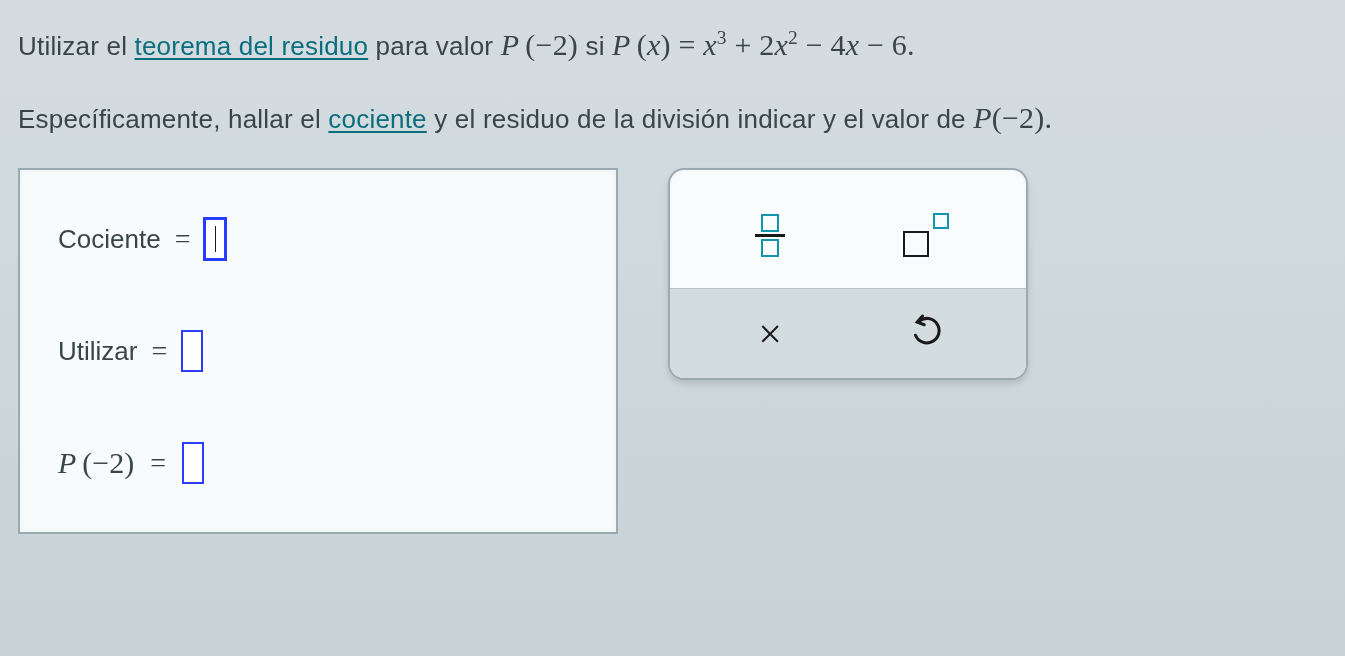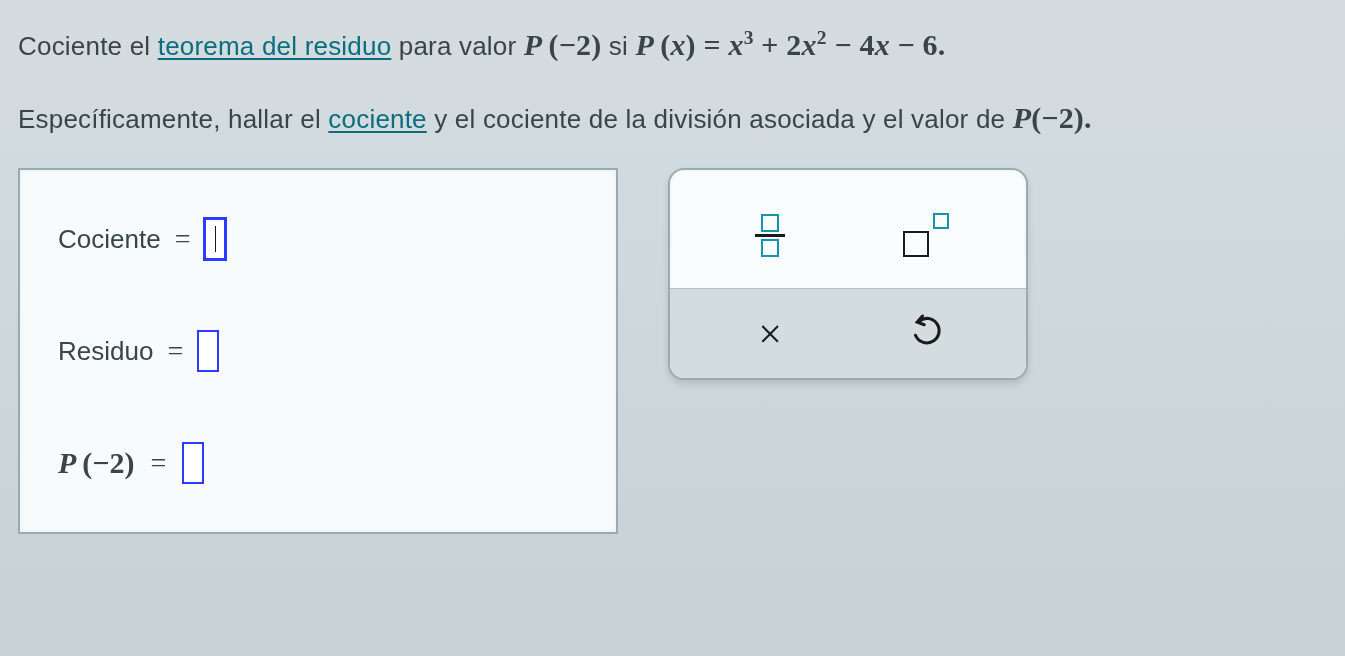--- a/index.html
+++ b/index.html
@@ -17,21 +17,21 @@
     margin-bottom: 28px;
     line-height: 1.5;
     letter-spacing: 0.2px;
   }
   .link {
     color: #0b6e7e;
     text-decoration: underline;
     text-underline-offset: 3px;
   }
   .math-i { font-style: italic; font-family: "Times New Roman", serif; font-size: 30px; }
-  .math   { font-family: "Times New Roman", serif; font-size: 30px; font-weight: bold; }
+  .math   { font-family: "Times New Roman", serif; font-size: 30px; }
   sup.exp { font-size: 0.65em; vertical-align: super; font-family: "Times New Roman", serif; }
 
   .panels {
     display: flex;
     gap: 50px;
     align-items: flex-start;
     margin-top: 12px;
   }
 
   .answer-panel {
@@ -122,47 +122,47 @@
     font-family: "Times New Roman", serif;
     color: #1a1a1a;
     line-height: 1;
   }
   .undo-icon svg { width: 42px; height: 42px; }
 </style>
 </head>
 <body>
 
 <div class="prompt-line">
-  <span>Cociente el </span>
+  <span>Utilizar el </span>
   <span class="link">teorema del residuo</span>
   <span> para valor </span>
   <span class="math"><span class="math-i">P</span> (−2)</span>
   <span> si </span>
   <span class="math"><span class="math-i">P</span> (<span class="math-i">x</span>) = <span class="math-i">x</span><sup class="exp">3</sup> + 2<span class="math-i">x</span><sup class="exp">2</sup> − 4<span class="math-i">x</span> − 6.</span>
 </div>
 
 <div class="prompt-line">
   <span>Específicamente, hallar el </span>
   <span class="link">cociente</span>
-  <span> y el cociente de la división asociada y el valor de </span>
+  <span> y el residuo de la división indicar y el valor de </span>
   <span class="math"><span class="math-i">P</span>(−2).</span>
 </div>
 
 <div class="panels">
 
   <div class="answer-panel">
 
     <div class="answer-row">
       <span>Cociente</span>
       <span class="eq">=</span>
       <span class="input-slot active"></span>
     </div>
 
     <div class="answer-row">
-      <span>Residuo</span>
+      <span>Utilizar</span>
       <span class="eq">=</span>
       <span class="input-slot"></span>
     </div>
 
     <div class="answer-row">
       <span class="math"><span class="math-i">P</span> (−2)</span>
       <span class="eq">=</span>
       <span class="input-slot"></span>
     </div>
 

